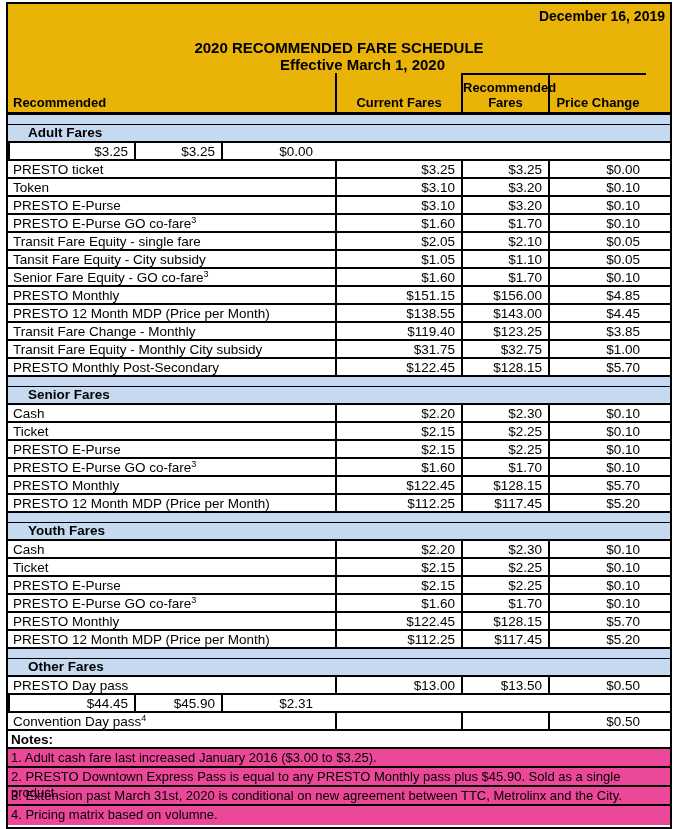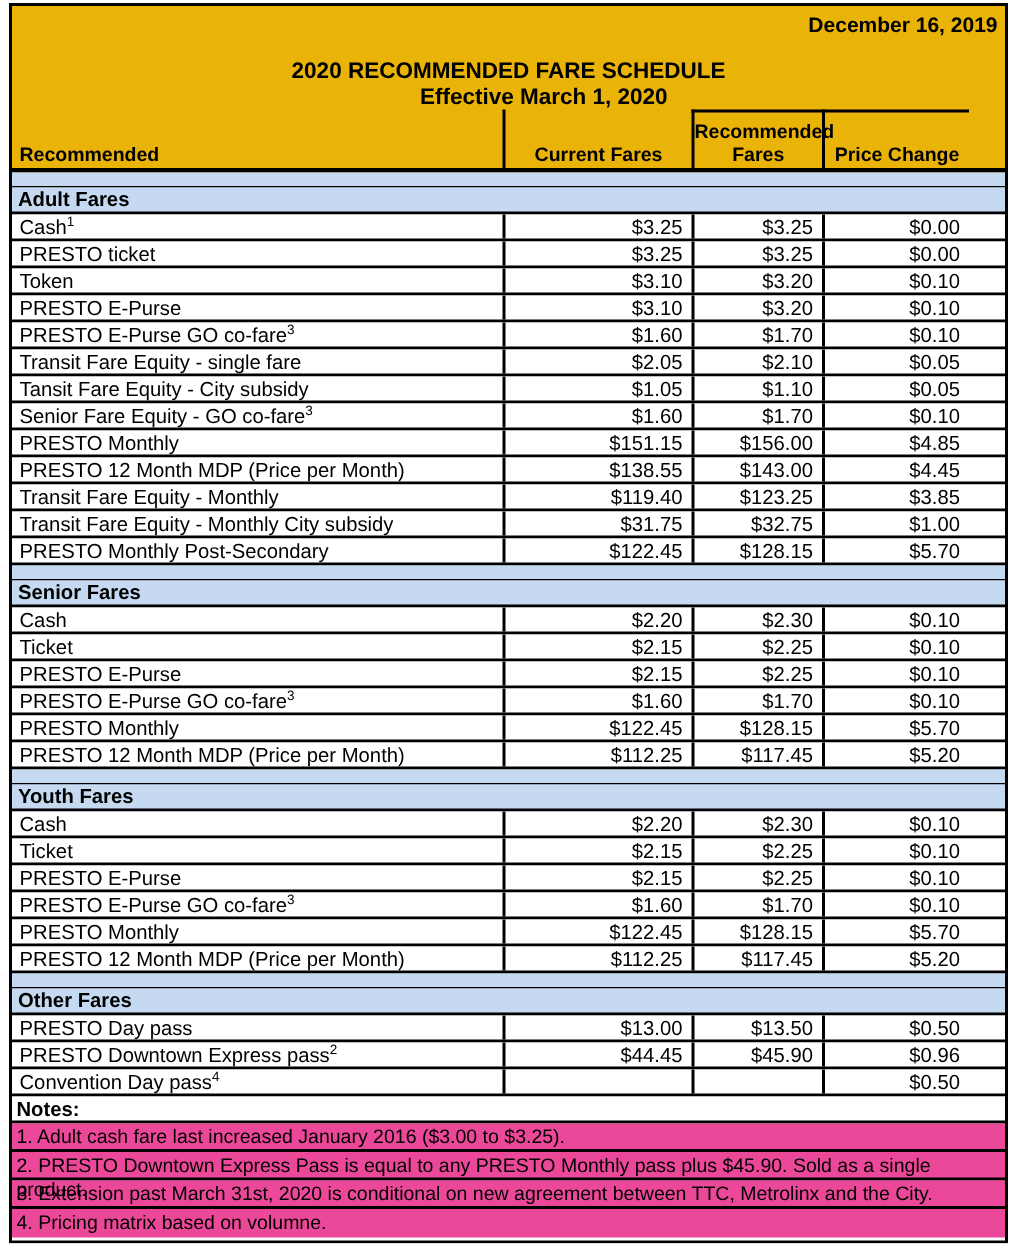--- a/index.html
+++ b/index.html
@@ -76,21 +76,21 @@
     background: #C5D9F1;
     border-bottom: 1px solid #000;
   }
   .sect-title {
     height: 18px;
     background: #C5D9F1;
     border-bottom: 2px solid #000;
     font-weight: bold;
     font-size: 13.5px;
     line-height: 16px;
-    padding-left: 4px;
+    padding-left: 20px;
   }
   
   .row {
     display: flex;
     height: 18px;
     border-bottom: 2px solid #000;
     background: #ffffff;
     font-size: 13.5px;
     line-height: 15px;
   }
@@ -150,21 +150,20 @@
         <div class="cell c-chg">
             <span>Price Change</span>
           </div>
       </div>
     </div>
 
     <div class="sect-gap"></div>
     <div class="sect-title">Adult Fares</div>
 
     <div class="row">
-      <div class="c-desc"><span>Cash</span><sup>1</sup></div>
       <div class="c-cur">$3.25</div>
       <div class="c-rec">$3.25</div>
       <div class="c-chg">$0.00</div>
     </div>
     <div class="row">
       <div class="c-desc"><span>PRESTO ticket</span><sup></sup></div>
       <div class="c-cur">$3.25</div>
       <div class="c-rec">$3.25</div>
       <div class="c-chg">$0.00</div>
     </div>
@@ -210,21 +209,21 @@
       <div class="c-rec">$156.00</div>
       <div class="c-chg">$4.85</div>
     </div>
     <div class="row">
       <div class="c-desc"><span>PRESTO 12 Month MDP (Price per Month)</span><sup></sup></div>
       <div class="c-cur">$138.55</div>
       <div class="c-rec">$143.00</div>
       <div class="c-chg">$4.45</div>
     </div>
     <div class="row">
-      <div class="c-desc"><span>Transit Fare Equity - Monthly</span><sup></sup></div>
+      <div class="c-desc"><span>Transit Fare Change - Monthly</span><sup></sup></div>
       <div class="c-cur">$119.40</div>
       <div class="c-rec">$123.25</div>
       <div class="c-chg">$3.85</div>
     </div>
     <div class="row">
       <div class="c-desc"><span>Transit Fare Equity - Monthly City subsidy</span><sup></sup></div>
       <div class="c-cur">$31.75</div>
       <div class="c-rec">$32.75</div>
       <div class="c-chg">$1.00</div>
     </div>
@@ -318,24 +317,23 @@
     <div class="sect-gap"></div>
     <div class="sect-title">Other Fares</div>
 
     <div class="row">
       <div class="c-desc"><span>PRESTO Day pass</span><sup></sup></div>
       <div class="c-cur">$13.00</div>
       <div class="c-rec">$13.50</div>
       <div class="c-chg">$0.50</div>
     </div>
     <div class="row">
-      <div class="c-desc"><span>PRESTO Downtown Express pass</span><sup>2</sup></div>
       <div class="c-cur">$44.45</div>
       <div class="c-rec">$45.90</div>
-      <div class="c-chg">$0.96</div>
+      <div class="c-chg">$2.31</div>
     </div>
     <div class="row">
       <div class="c-desc"><span>Convention Day pass</span><sup>4</sup></div>
       <div class="c-cur"></div>
       <div class="c-rec"></div>
       <div class="c-chg">$0.50</div>
     </div>
 
     <div class="notes-title">Notes:</div>
     <div class="note">1. Adult cash fare last increased January 2016 ($3.00 to $3.25).</div>

